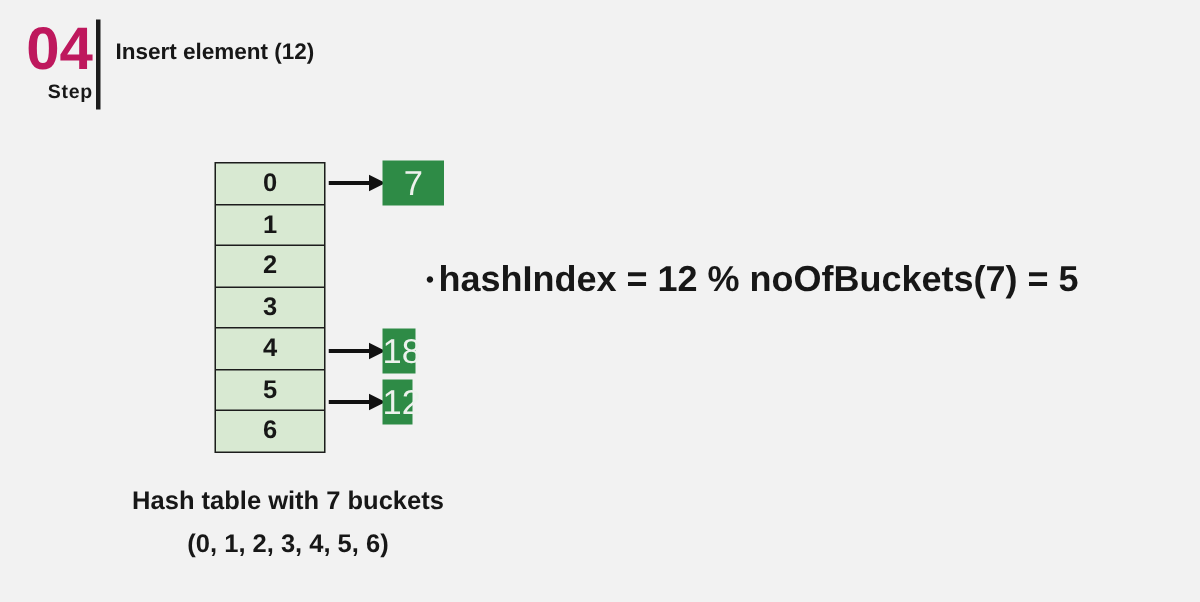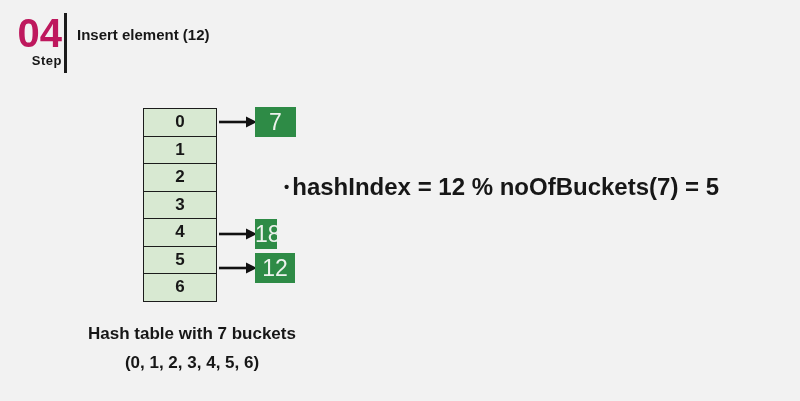--- a/index.html
+++ b/index.html
@@ -52,21 +52,21 @@
   .arrow-5 { left: 219px; top: 262px; }
 
   
   .value-box {
     position: absolute; height: 30px; background: #2e8b46;
     color: #edf2ed; text-align: center; line-height: 30px;
     font-size: 23px;
   }
   .value-box-0 { left: 255px; top: 107px; width: 41px; }
   .value-box-4 { left: 255px; top: 219px; width: 22px; }
-  .value-box-5 { left: 255px; top: 253px; width: 40px; }
+  .value-box-5 { left: 255px; top: 253px; width: 20px; }
 
   
   .equation {
     position: absolute; left: 284px; top: 173px;
     font-size: 24px; font-weight: bold; white-space: nowrap;
   }
   .equation .bullet { font-size: 15px; vertical-align: 3px; padding-right: 3px; }
 
   
   .caption {

